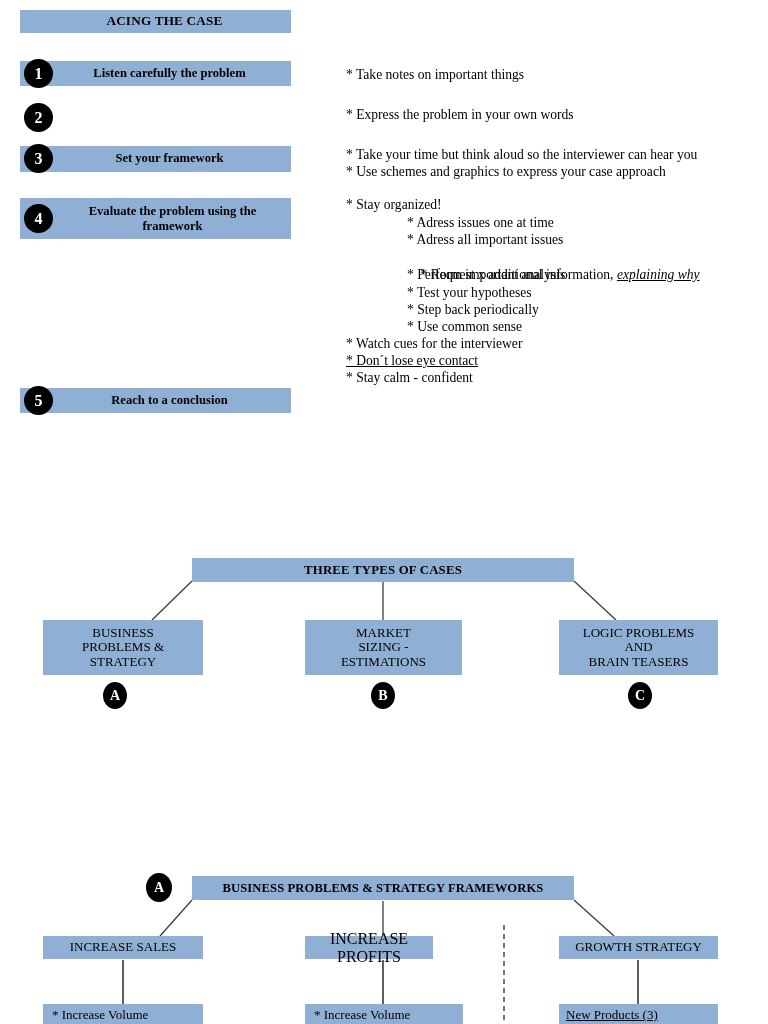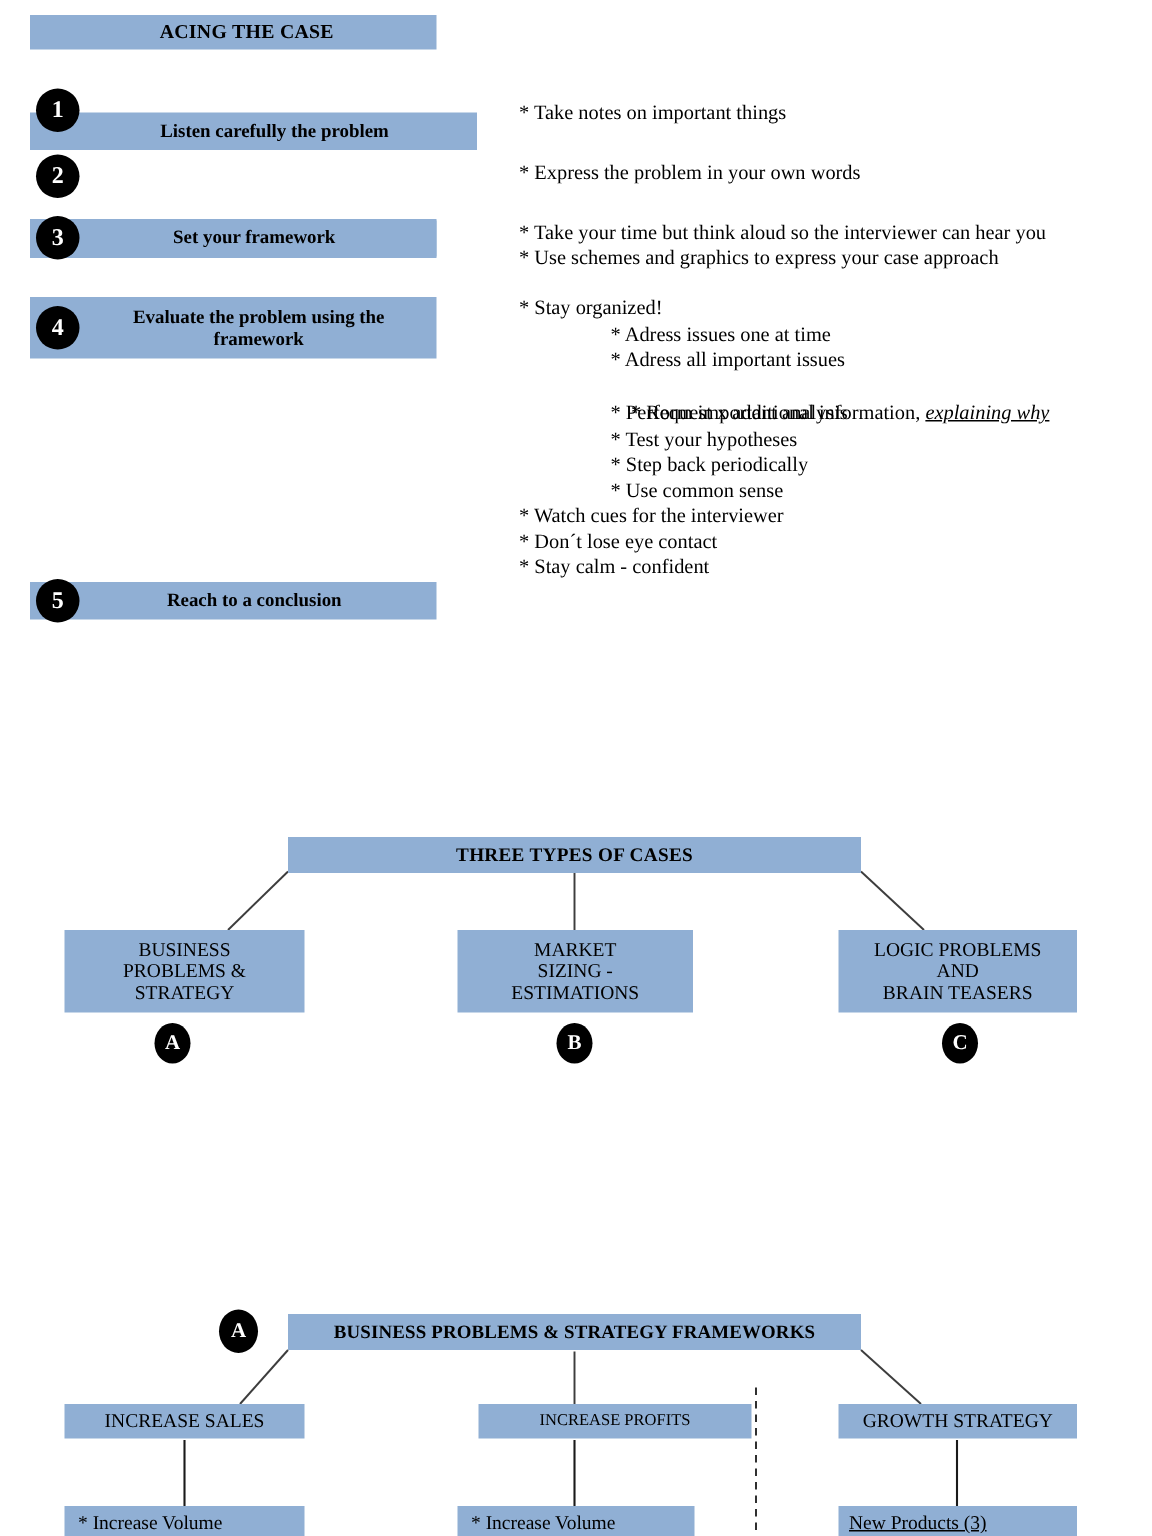--- a/index.html
+++ b/index.html
@@ -97,21 +97,21 @@
 
     <line x1="123" y1="960" x2="123" y2="1004" stroke="#1a1a1a" stroke-width="1.4"></line>
     <line x1="383" y1="960" x2="383" y2="1004" stroke="#1a1a1a" stroke-width="1.4"></line>
     <line x1="638" y1="960" x2="638" y2="1004" stroke="#1a1a1a" stroke-width="1.4"></line>
 
     <line x1="504" y1="925" x2="504" y2="1024" stroke="#1a1a1a" stroke-width="1.2" stroke-dasharray="5,4"></line>
   </svg>
 
   <div class="bluebox bold" style="left:20px; top:10px; width:271px; height:23px; font-size:13.2px; letter-spacing:0.2px;padding-left:18px;">ACING THE CASE</div>
 
-  <div class="bluebox bold" style="left:20px; top:75px; width:298px; height:25px; font-size:12.6px; padding-left:28px;">Listen carefully the problem</div>
+  <div class="bluebox bold" style="left:20px; top:61px; width:271px; height:25px; font-size:12.6px; padding-left:28px;">Listen carefully the problem</div>
   <div class="numcircle" style="left:24px; top:59px; width:29px; height:29px; font-size:16px;">1</div>
 
   <div class="bluebox bold" style="left:20px; top:105px; width:271px; height:25px; font-size:12.6px; padding-left:28px;margin-top:42px;">Understand the problem</div>
   <div class="numcircle" style="left:24px; top:103px; width:29px; height:29px; font-size:16px;">2</div>
 
   <div class="bluebox bold" style="left:20px; top:146px; width:271px; height:25px; font-size:12.6px; padding-left:28px;">Set your framework</div>
   <div class="numcircle" style="left:24px; top:144px; width:29px; height:29px; font-size:16px;">3</div>
 
   <div class="bluebox bold" style="left:20px; top:198px; width:271px; height:41px; font-size:12.6px; padding-left:34px; white-space:pre-line;">Evaluate the problem using the
 framework</div>
@@ -135,21 +135,21 @@
   <div class="txt" style="left:407px; top:250px;">
     <span>* Request x additional information, </span><span class="ital-u">explaining why</span>
   </div>
 
   <div class="txt" style="left:407px; top:267px;">* Perform important analysis</div>
   <div class="txt" style="left:407px; top:285px;">* Test your hypotheses</div>
   <div class="txt" style="left:407px; top:302px;">* Step back periodically</div>
   <div class="txt" style="left:407px; top:319px;">* Use common sense</div>
 
   <div class="txt" style="left:346px; top:336px;">* Watch cues for the interviewer</div>
-  <div class="txt" style="left:346px; top:353px;">* Don´t lose eye contact</div>
+  <div class="txt" style="left:346px; top:353px;text-decoration:underline;">* Don´t lose eye contact</div>
   <div class="txt" style="left:346px; top:370px;">* Stay calm - confident</div>
 
   <div class="bluebox" style="left:43px; top:620px; width:160px; height:55px; font-size:13px; white-space:pre-line;">BUSINESS
 PROBLEMS &amp;
 STRATEGY</div>
 
   <div class="bluebox bold" style="left:192px; top:558px; width:382px; height:24px; font-size:12.8px; letter-spacing:0.2px;">THREE TYPES OF CASES</div>
   <div class="numcircle" style="left:103px; top:682px; width:24px; height:27px; font-size:14px;">A</div>
 
   <div class="bluebox" style="left:305px; top:620px; width:157px; height:55px; font-size:13px; white-space:pre-line;">MARKET
@@ -162,19 +162,19 @@
 BRAIN TEASERS</div>
   <div class="numcircle" style="left:628px; top:682px; width:24px; height:27px; font-size:14px;">C</div>
 
   <div class="numcircle" style="left:146px; top:873px; width:26px; height:29px; font-size:14px;">A</div>
 
   <div class="bluebox" style="left:43px; top:936px; width:160px; height:23px; font-size:13px;">INCREASE SALES</div>
 
   <div class="bluebox bold" style="left:192px; top:876px; width:382px; height:24px; font-size:12.6px; letter-spacing:0.1px;">BUSINESS PROBLEMS &amp; STRATEGY FRAMEWORKS</div>
   <div class="bluebox left" style="left:43px; top:1004px; width:160px; height:23px; font-size:13px;">* Increase Volume</div>
 
-  <div class="bluebox" style="left:319px; top:936px; width:182px; height:23px; font-size:11px;">INCREASE PROFITS</div>
+  <div class="bluebox" style="left:305px; top:936px; width:128px; height:23px; font-size:16px;">INCREASE PROFITS</div>
   <div class="bluebox left" style="left:305px; top:1004px; width:158px; height:23px; font-size:13px;">* Increase Volume</div>
 
   <div class="bluebox" style="left:559px; top:936px; width:159px; height:23px; font-size:13px;">GROWTH STRATEGY</div>
   <div class="bluebox left underline-label" style="left:559px; top:1004px; width:159px; height:23px; font-size:13px; padding-left:7px;">New Products (3)</div>
 
 </div>
 
 </body></html>

